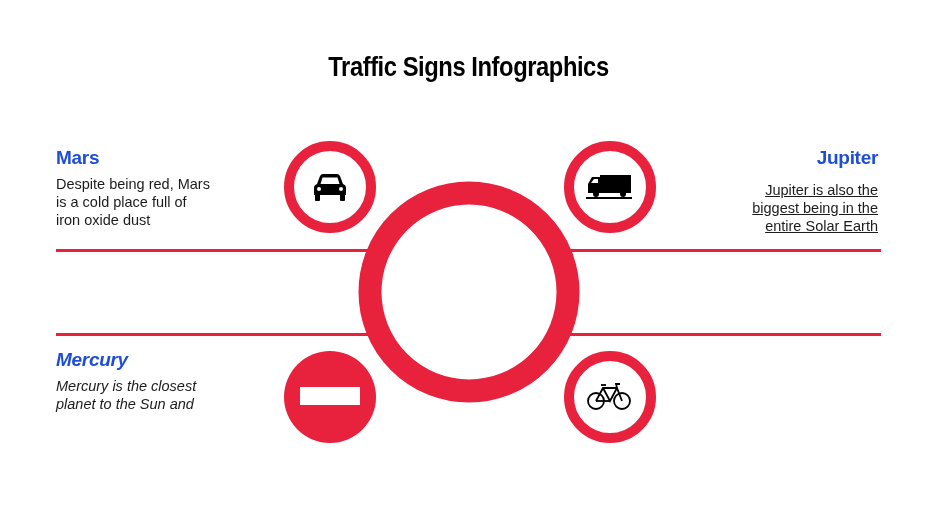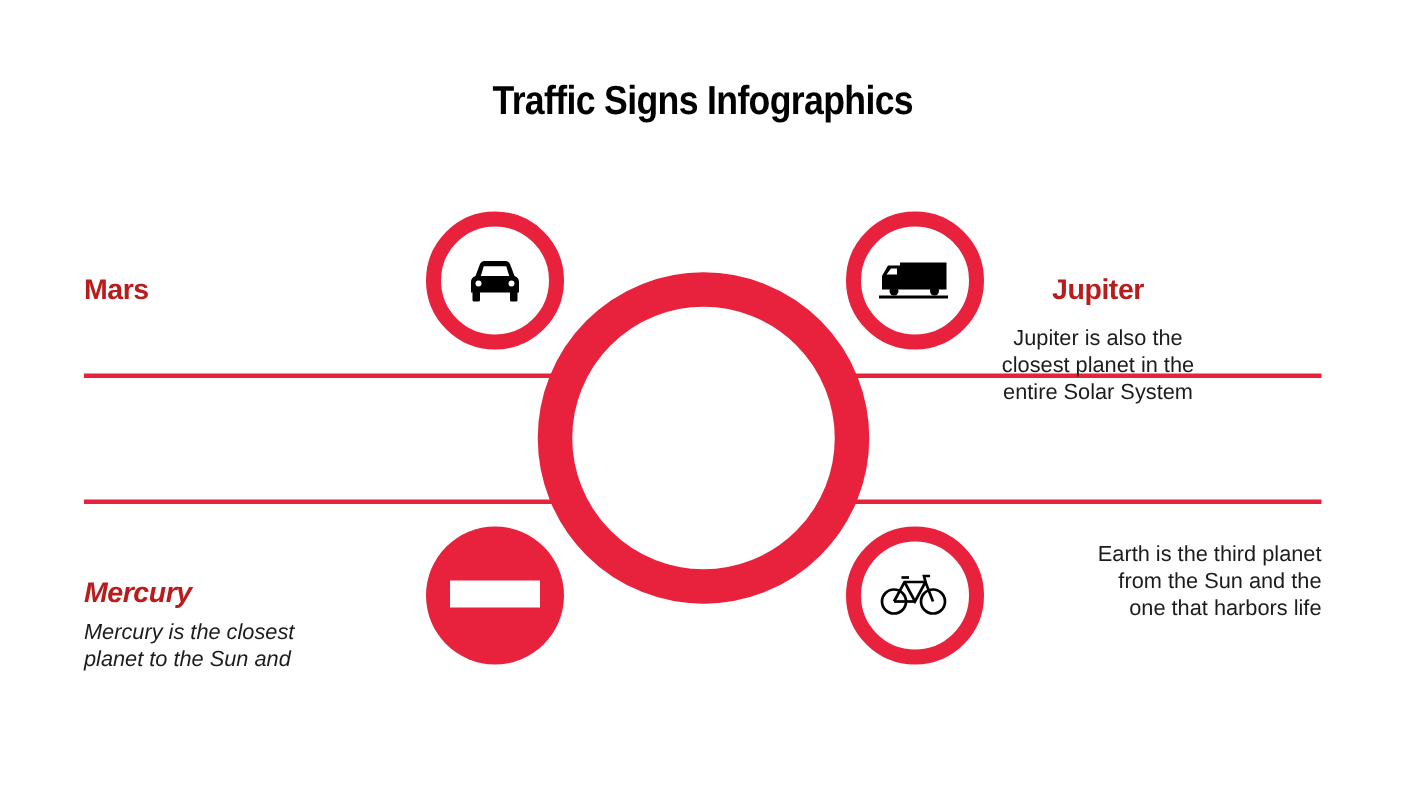--- a/index.html
+++ b/index.html
@@ -1,20 +1,20 @@
 <!DOCTYPE html>
 <html><head>
 <meta charset="utf-8">
 <style>
   html,body{margin:0;padding:0;background:#ffffff;}
   body{width:937px;height:527px;position:relative;overflow:hidden;font-family:"Liberation Sans",sans-serif;}
   .title{position:absolute;left:0;top:52px;width:937px;text-align:center;font-family:"Liberation Sans",sans-serif;font-weight:bold;font-size:27px;color:#000;letter-spacing:-0.5px;transform:scaleX(0.88);}
   .hline{position:absolute;height:3px;background:#e8213d;}
   .block{position:absolute;width:220px;}
-  .block .head{font-family:"Liberation Sans",sans-serif;font-weight:bold;font-size:19px;color:#b91c1c;letter-spacing:-0.3px;line-height:22px;margin-top:36px;}
+  .block .head{font-family:"Liberation Sans",sans-serif;font-weight:bold;font-size:19px;color:#1d4ed8;letter-spacing:-0.3px;line-height:22px;}
   .block .body{font-family:"Liberation Sans",sans-serif;font-size:14.5px;color:#1c1c1c;line-height:18px;margin-top:6px;}
   .block.right{text-align:right;}
   svg.diagram{position:absolute;left:0;top:0;}
 </style>
 </head>
 <body>
 
 <div class="title">Traffic Signs Infographics</div>
 
 <div class="hline" style="left:56px;top:249px;width:825px;"></div>
@@ -60,38 +60,38 @@
       <path d="M603 388 L610 401 L617 388"></path>
       <path d="M596 401 L610 401"></path>
       <path d="M601 385 L606 385"></path>
       <path d="M617 388 L616 384 L620 384"></path>
     </g>
   </g>
 </svg>
 
 <div class="block" style="left:56px;top:147px;">
   <div class="head">Mars</div>
+  <div class="body">
+    <div>Despite being red, Mars</div>
+    <div>is a cold place full of</div>
+    <div>iron oxide dust</div>
+  </div>
 </div>
 
-<div class="block right" style="left:622px;top:147px;text-align:center;">
+<div class="block right" style="left:658px;top:147px;">
   <div class="head">Jupiter</div>
-  <div class="body" style="margin-top:12px;">
+  <div class="body" style="margin-top:12px;text-decoration:underline;">
     <div>Jupiter is also the</div>
-    <div>closest planet in the</div>
-    <div>entire Solar System</div>
+    <div>biggest being in the</div>
+    <div>entire Solar Earth</div>
   </div>
 </div>
 
 <div class="block" style="left:56px;top:349px;font-style:italic;">
   <div class="head">Mercury</div>
   <div class="body" style="">
     <div>Mercury is the closest</div>
     <div>planet to the Sun and</div>
   </div>
 </div>
 
 <div class="block right" style="left:661px;top:349px;">
-  <div class="body" style="margin-top:12px;">
-    <div>Earth is the third planet</div>
-    <div>from the Sun and the</div>
-    <div>one that harbors life</div>
-  </div>
 </div>
 
 </body></html>

